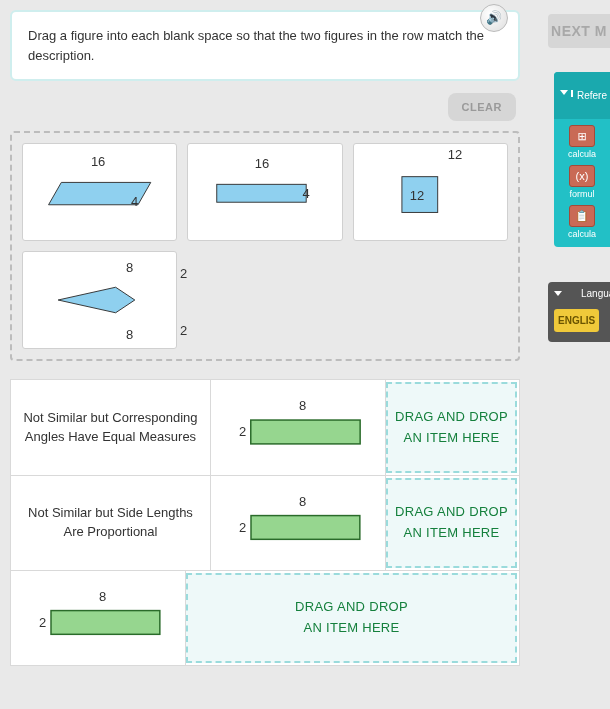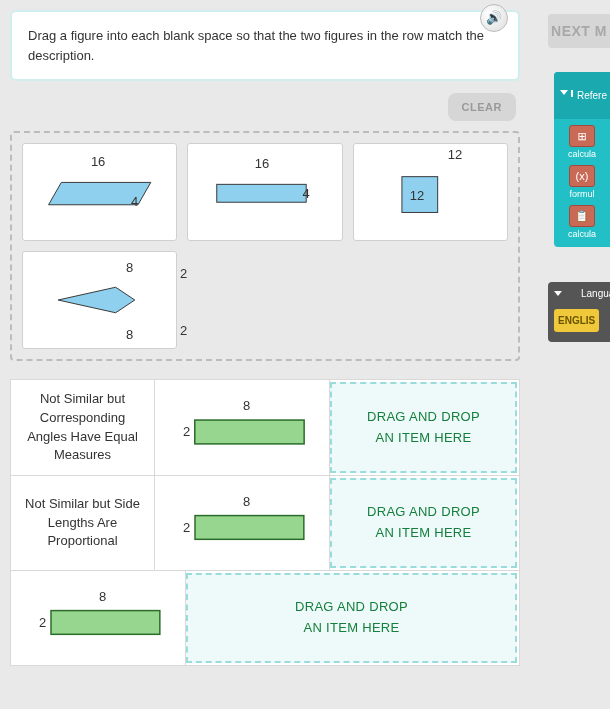--- a/index.html
+++ b/index.html
@@ -90,21 +90,21 @@
     background: #fff;
     border: 1px solid #d9d9d9;
   }
   .answer-row {
     display: flex;
     border-top: 1px solid #d9d9d9;
     height: 95px;
   }
   .answer-row:first-child { border-top: none; }
   .desc-cell {
-    width: 144px;
+    width: 200px;
     display:flex; align-items:center; justify-content:center;
     text-align:center;
     padding: 8px 12px;
     font-size: 13px;
     line-height: 1.45;
     color: #333;
     border-right: 1px solid #d9d9d9;
   }
   .given-cell {
     width: 175px;

